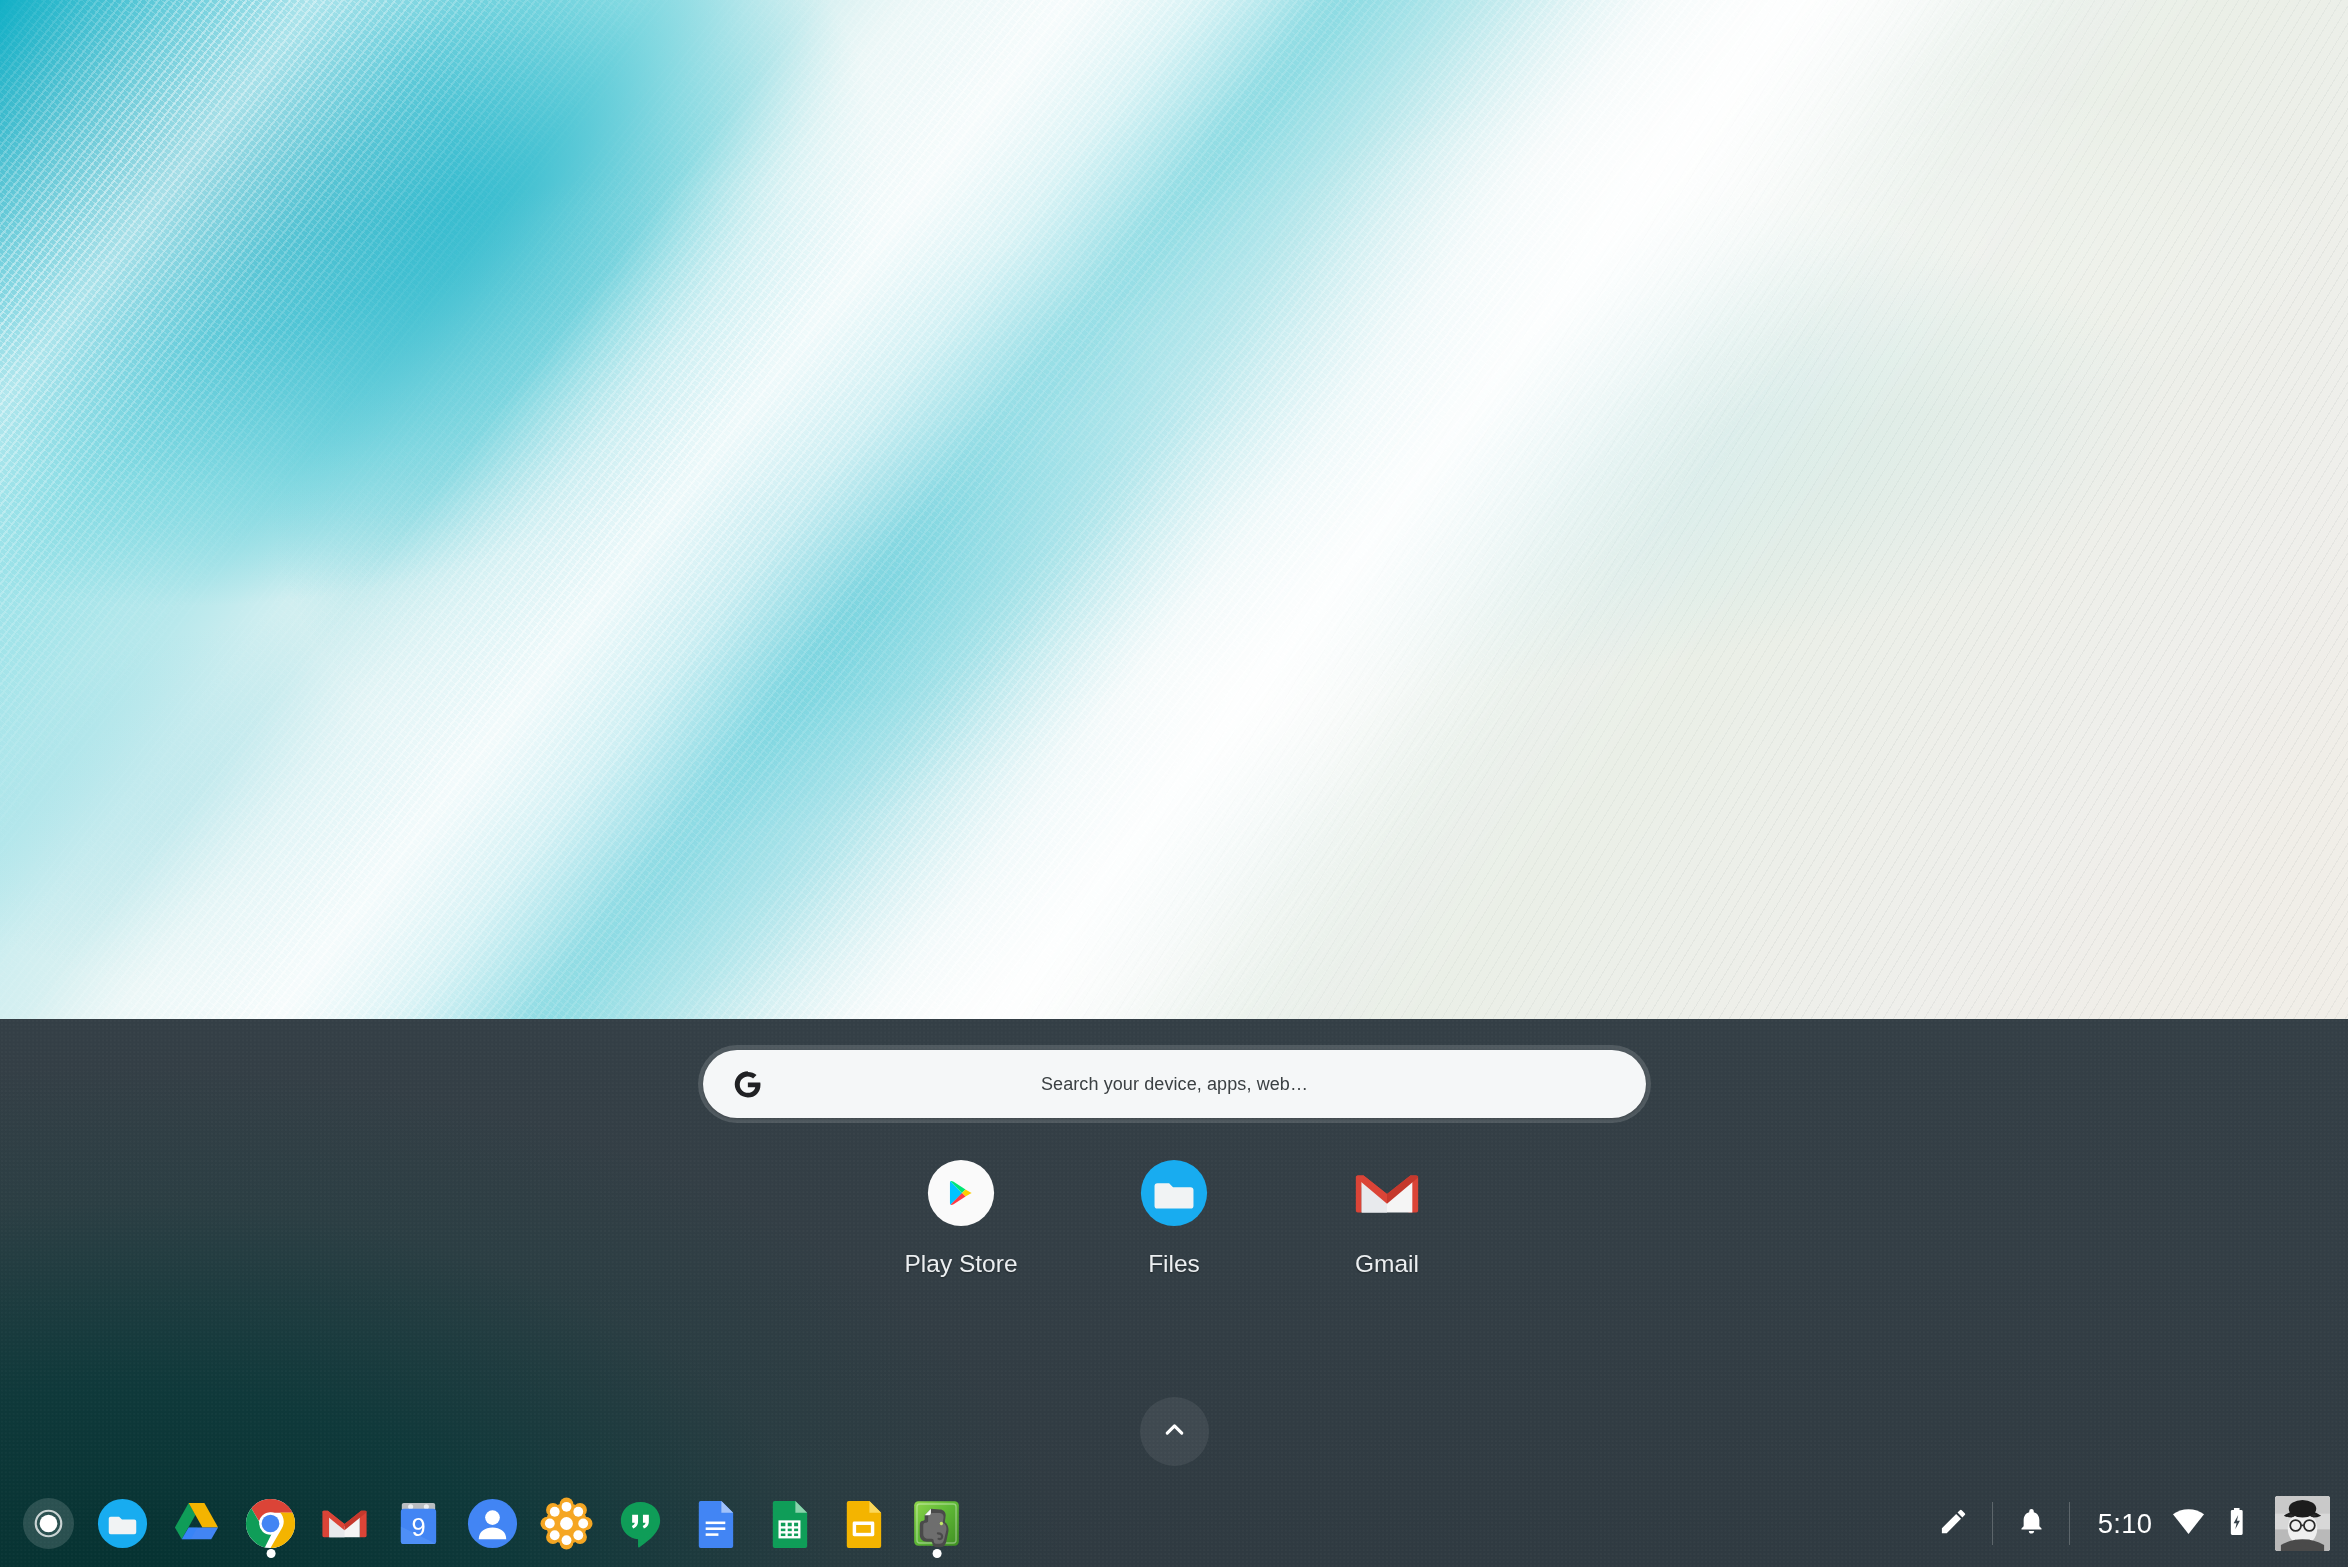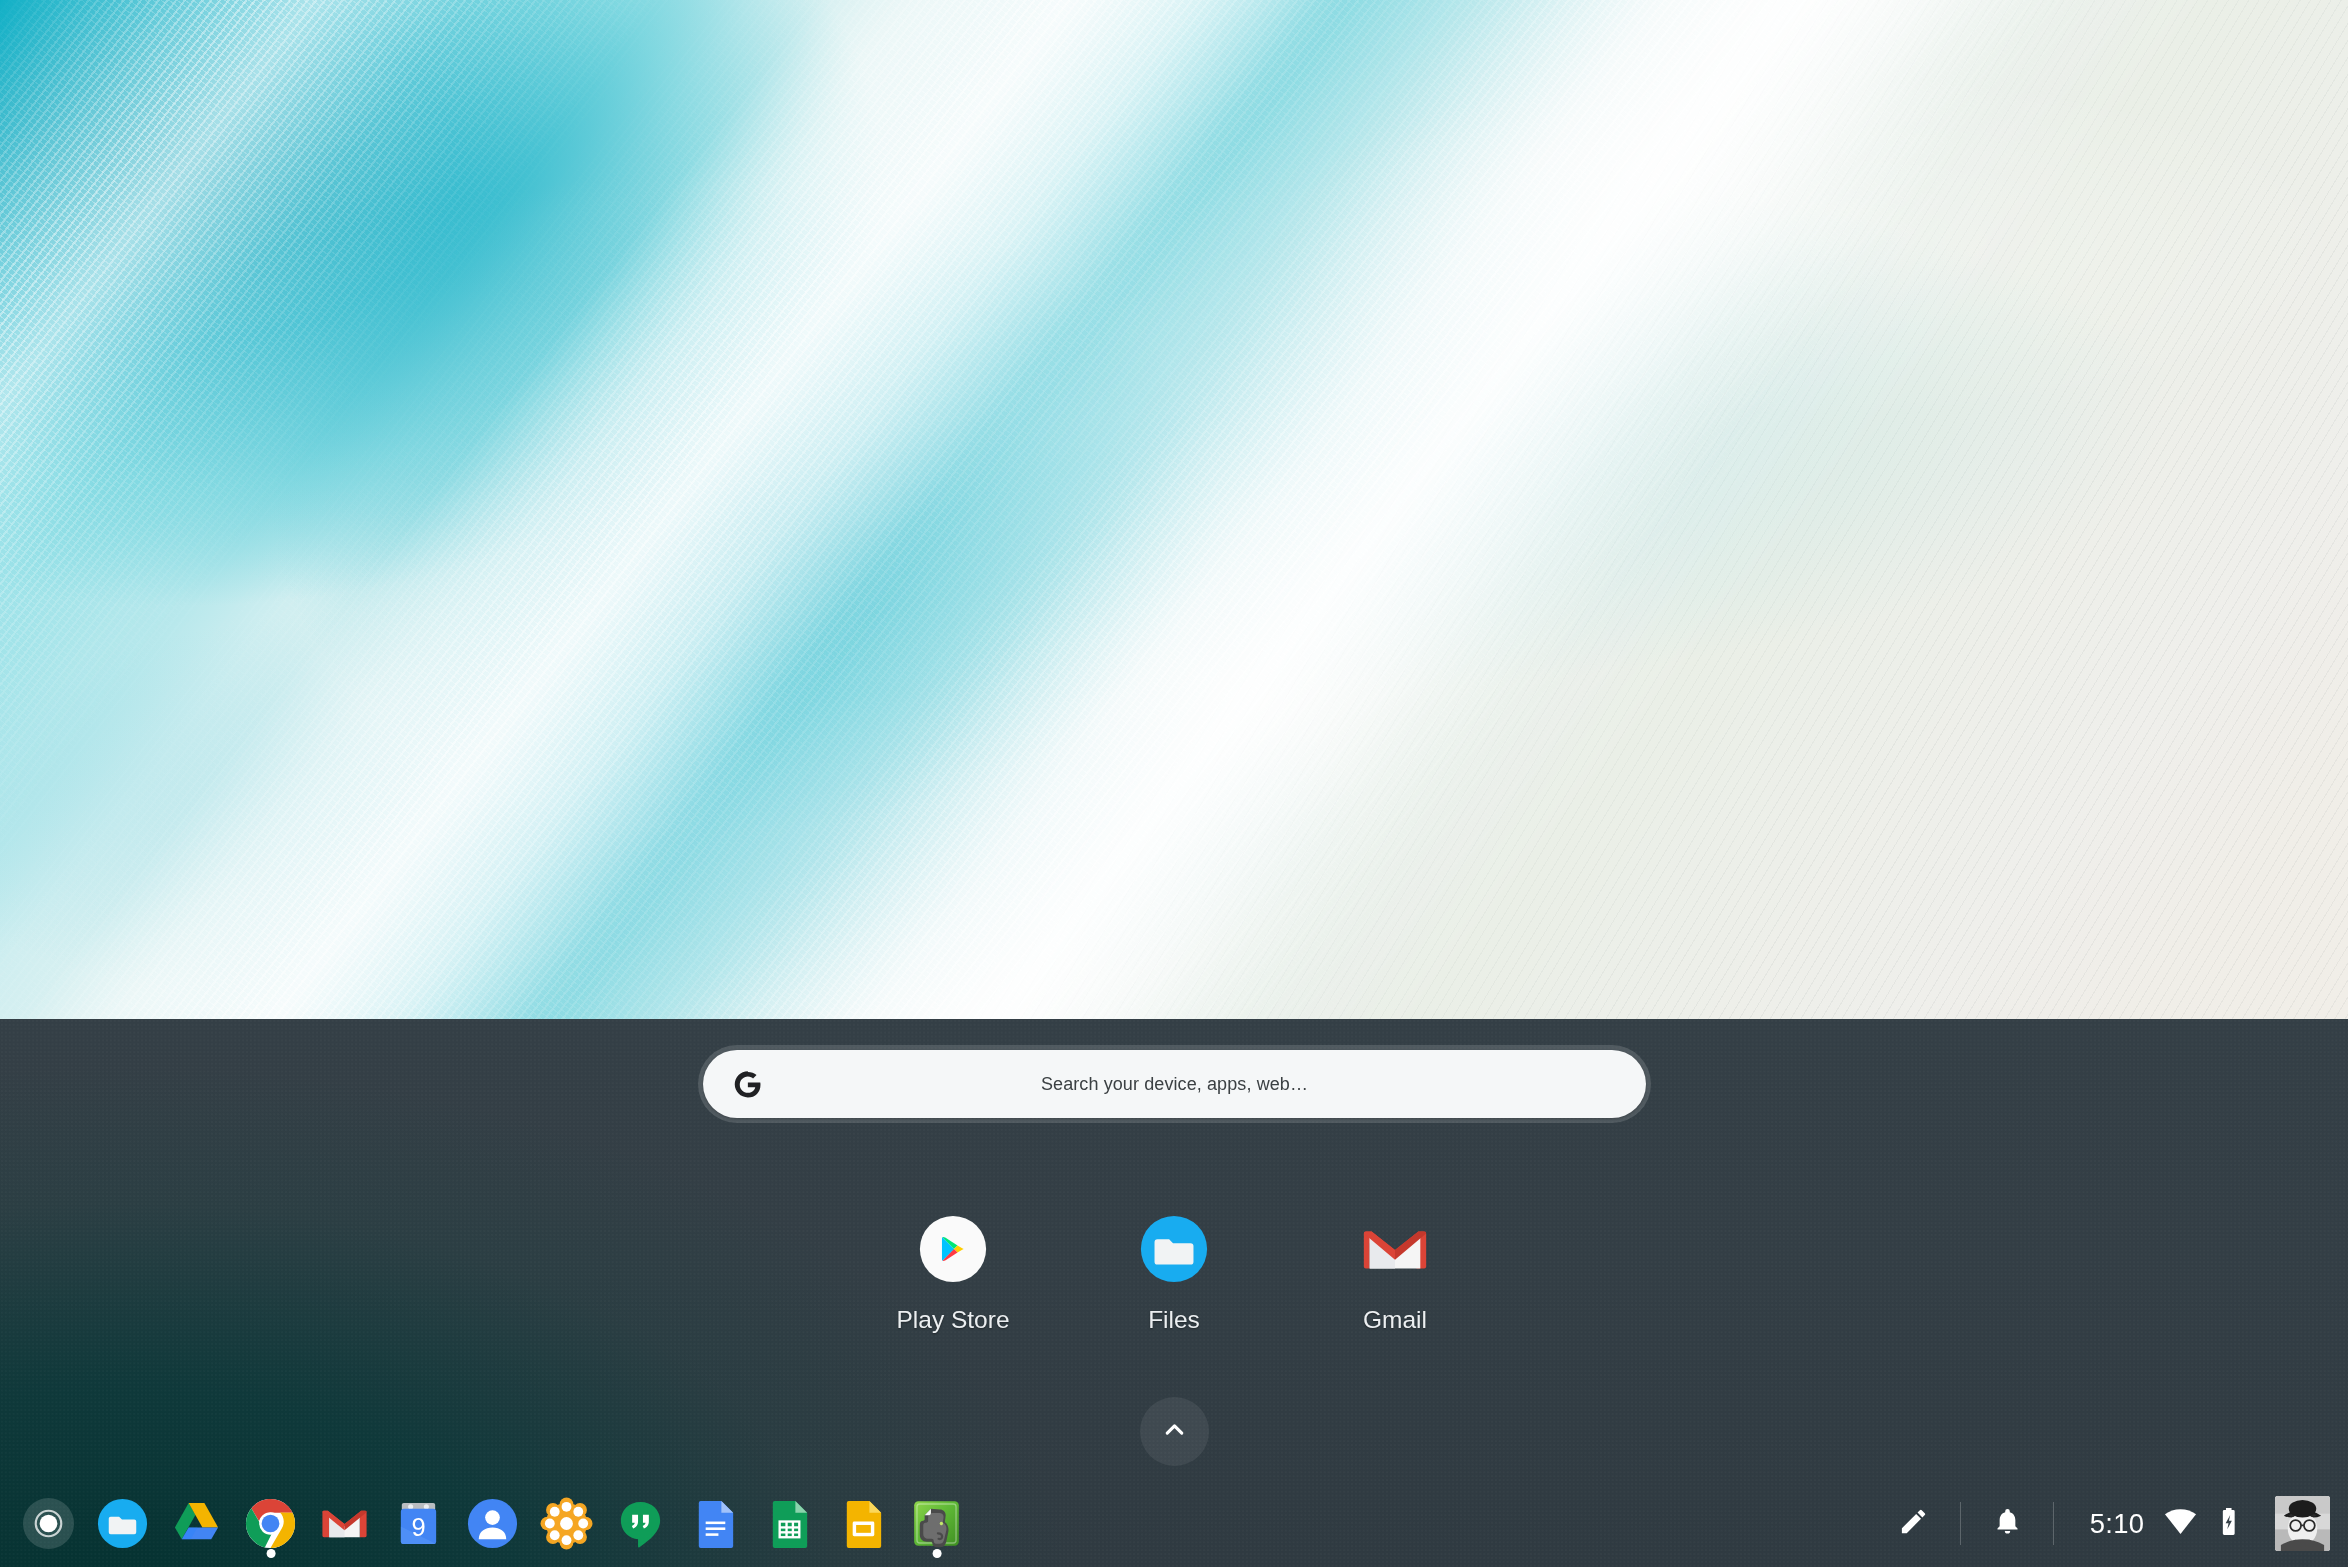--- a/index.html
+++ b/index.html
@@ -180,25 +180,25 @@
     width: 100%;
     text-align: center;
     font-size: 18px;
     color: #3b4043;
     letter-spacing: 0.1px;
   }
 
   
   #app-row {
     position: absolute;
-    left: 0; top: 1212px;
+    left: 0; top: 1156px;
     width: 2348px;
     display: flex;
     justify-content: center;
-    gap: 12px;
+    gap: 4px;
     z-index: 4;
     text-align: center;
   }
   .app-cell {
     width: 209px;
     display: flex;
     flex-direction: column;
     align-items: center;
     cursor: pointer;
   }
@@ -261,21 +261,21 @@
     width: 8.8px; height: 8.8px;
     border-radius: 50%;
     background: #ffffff;
   }
 
   #shelf-right {
     margin-left: auto;
     display: flex;
     align-items: center;
     padding-right: 17.6px;
-    gap: 8px;
+    gap: 0;
   }
   .tray-btn {
     height: 87px;
     display: flex;
     align-items: center;
     justify-content: center;
     padding: 0 23.5px;
     cursor: pointer;
   }
   .tray-sep {

